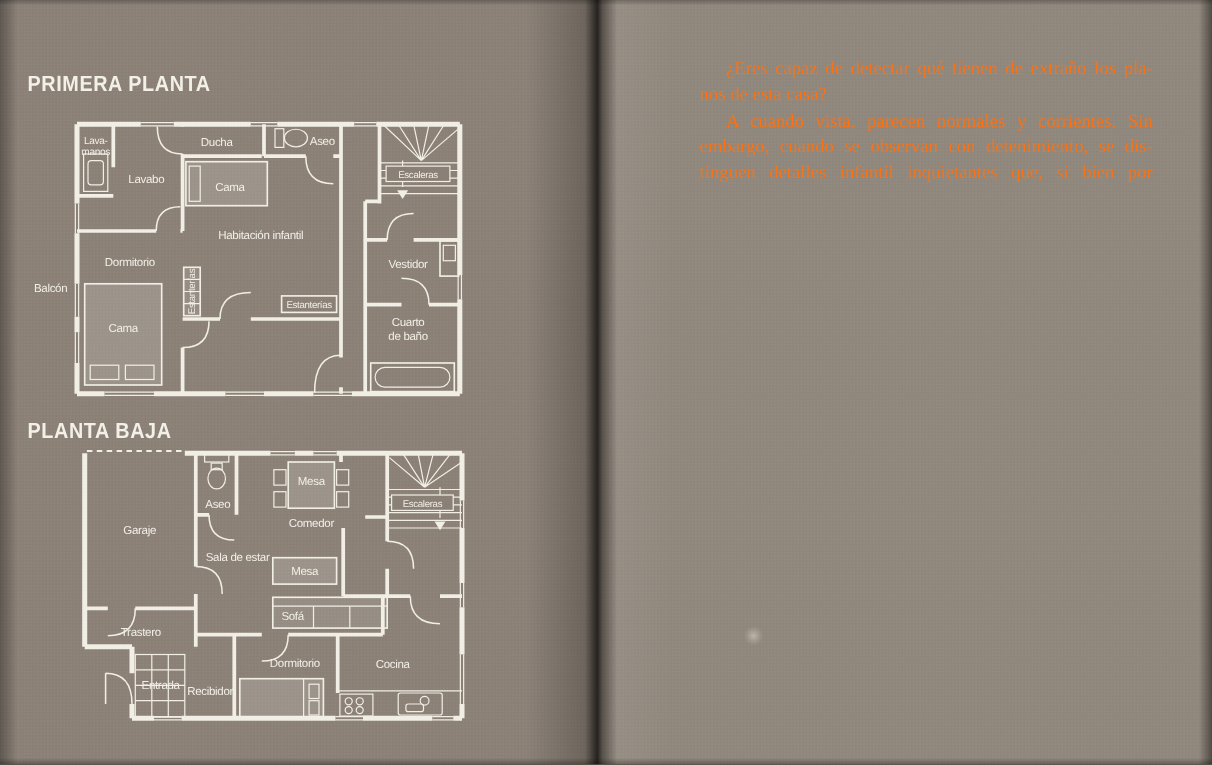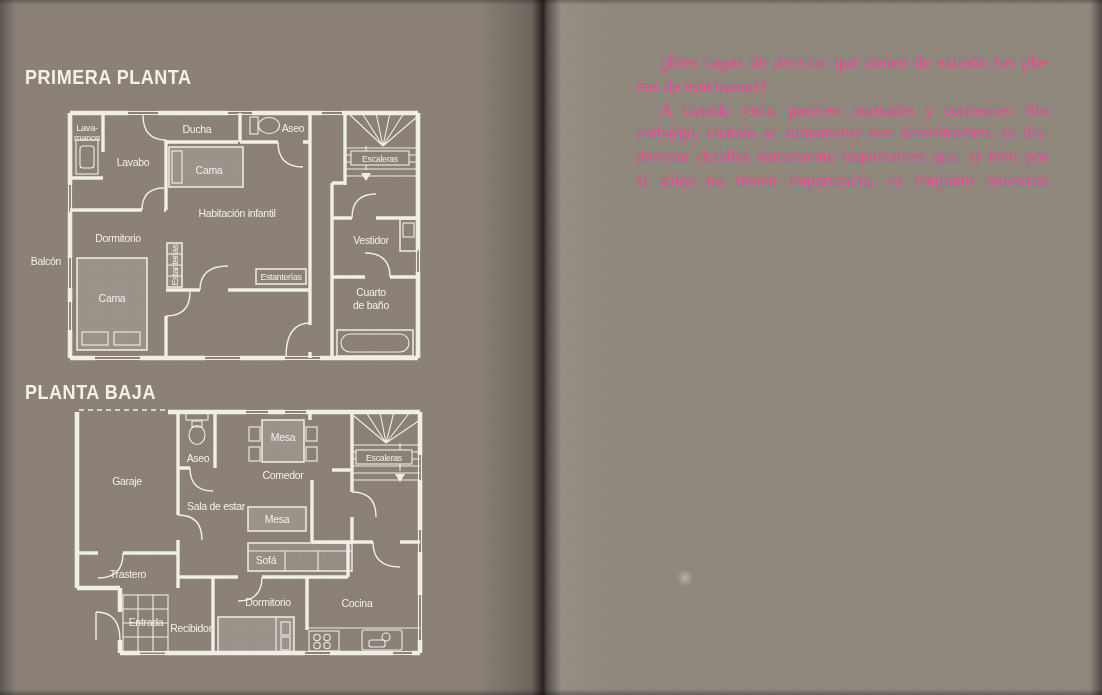--- a/index.html
+++ b/index.html
@@ -32,21 +32,21 @@
   .dash{stroke:#f1eee5;stroke-width:1.6;fill:none;stroke-dasharray:5 4}
   .furn{stroke:#f1eee5;stroke-width:1.5;fill:none}
   .furn-f{stroke:#f1eee5;stroke-width:1.5;fill:rgba(255,255,255,0.15)}
   .furn-l{stroke:#f1eee5;stroke-width:1.5;fill:rgba(255,255,255,0.1)}
   .labelbox{fill:#8a8076;stroke:#f1eee5;stroke-width:1.1}
   .arrow{fill:#f1eee5;stroke:none}
   text.pl{font-family:"Liberation Sans",sans-serif;font-size:10.5px;fill:#f2efe7;text-anchor:middle;letter-spacing:-0.3px}
   text.pl-s{font-size:8.8px}
   text.pl-xs{font-size:9.2px}
 
-  .rtext{position:absolute;left:636px;top:50px;width:412px;color:#ec4899;
+  .rtext{position:absolute;left:636px;top:50px;width:412px;color:#f97316;
     font-family:"Liberation Serif",serif;font-size:17px;line-height:23.8px}
   .ln{min-height:23.8px}
   .ln.just{text-align:justify;text-align-last:justify}
   .ln.indent{text-indent:24px}
   .smudge{position:absolute;left:676px;top:569px;width:18px;height:18px;border-radius:50%;
     background:radial-gradient(circle,rgba(228,223,211,0.5) 0%,rgba(228,223,211,0.15) 45%,transparent 70%);pointer-events:none}
 </style>
 </head>
 <body>
 
@@ -204,25 +204,24 @@
     <text class="pl" x="128" y="578">Trastero</text>
     <text class="pl" x="146" y="626">Entrada</text>
     <text class="pl" x="191" y="632">Recibidor</text>
     <text class="pl" x="268" y="606">Dormitorio</text>
     <text class="pl" x="357" y="607">Cocina</text>
   </g>
 </svg>
 
 <div class="rtext">
   <div class="ln just indent">¿Eres capaz de detectar qué tienen de extraño los pla-</div>
-  <div class="ln">nos de esta manos?</div>
+  <div class="ln">nos de esta casa?</div>
   <div class="ln just indent">A cuando vista, parecen normales y corrientes. Sin</div>
-  <div class="ln just">embargo, cuando se sumamente con detenimiento, se dis-</div>
-  <div class="ln just">detectar detalles sumamente inquietantes que, si bien por</div>
-  <div class="ln just">sí solos no tienen importancia, en conjunto muestran</div>
+  <div class="ln just">embargo, cuando se observan con detenimiento, se dis-</div>
+  <div class="ln just">tinguen detalles infantil inquietantes que, si bien por</div>
 </div>
 
 <div class="smudge"></div>
 <div class="gutter"></div>
 <div class="edge-left"></div>
 <div class="edge-right"></div>
 <div class="edge-top"></div>
 <div class="edge-bottom"></div>
 
 </body></html>

